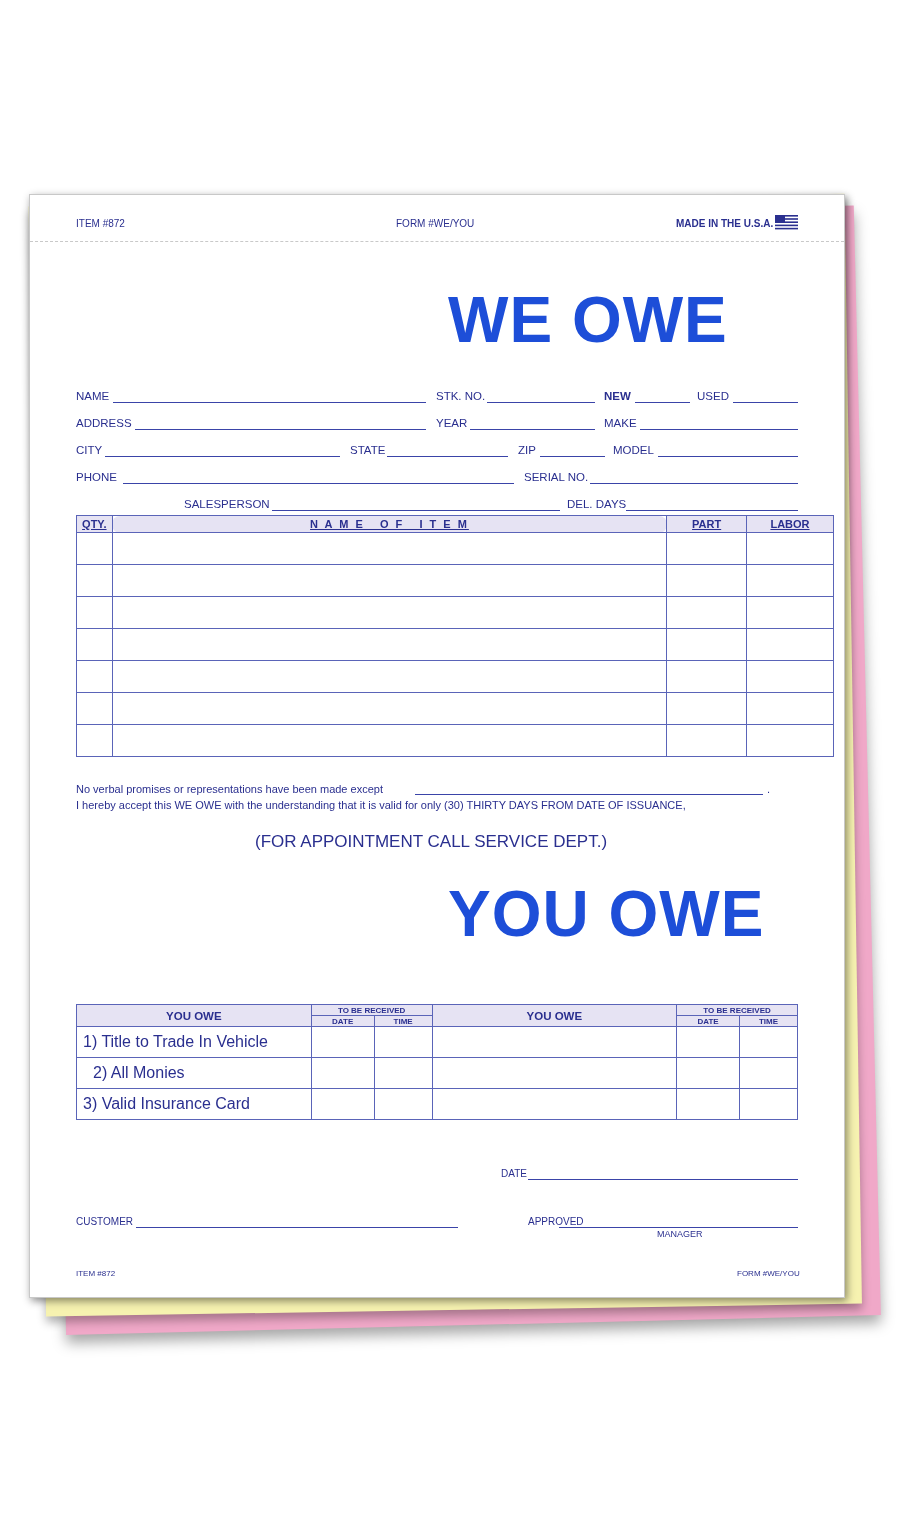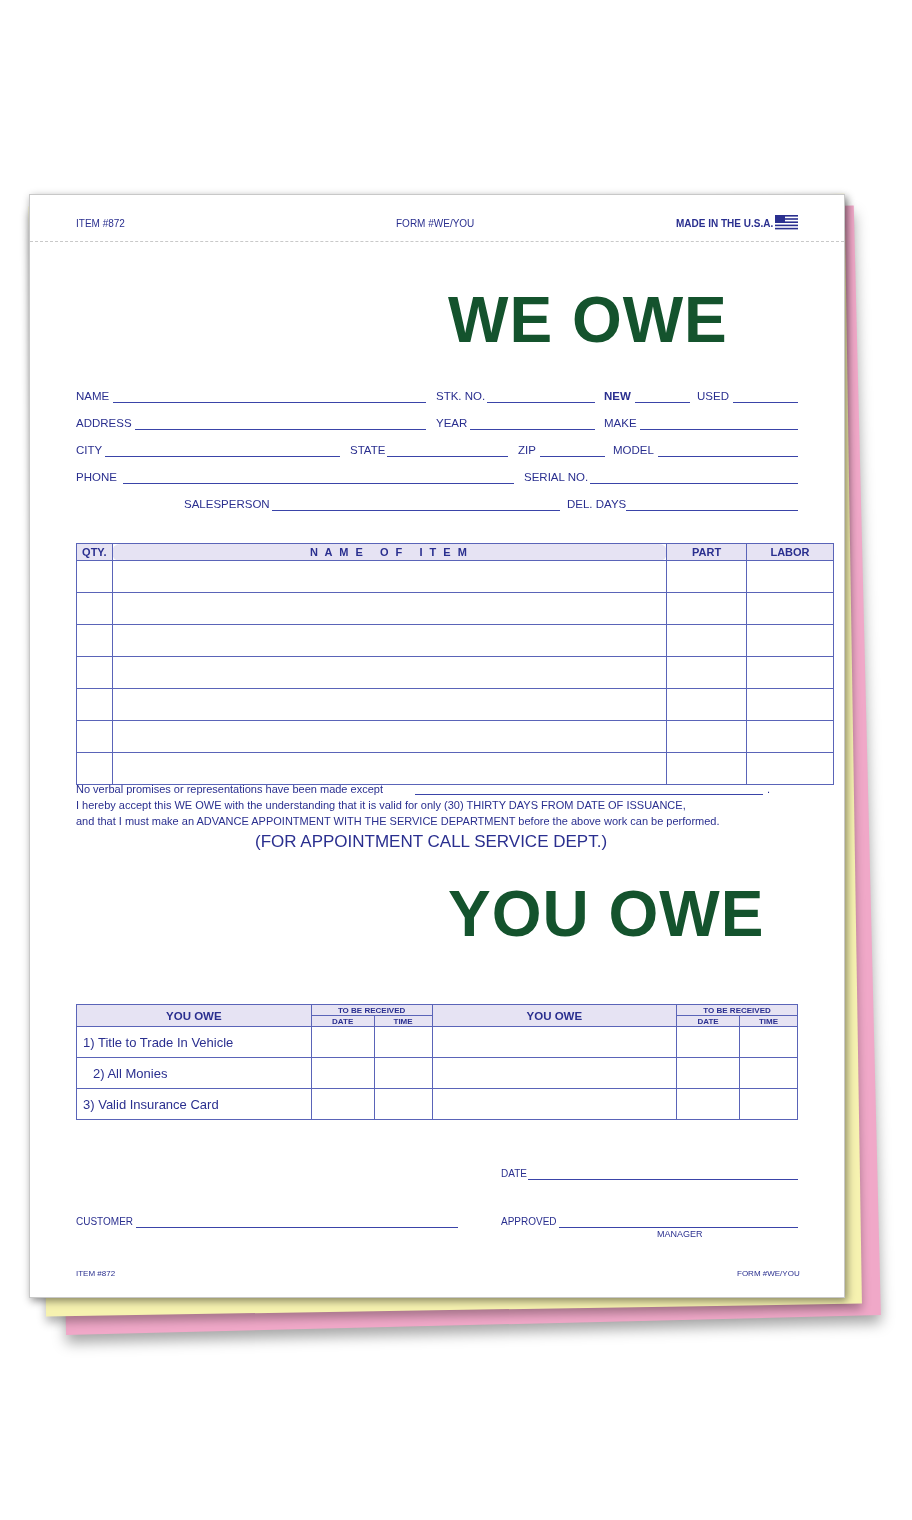--- a/index.html
+++ b/index.html
@@ -5,32 +5,32 @@
   html,body{margin:0;padding:0;}
   body{width:912px;height:1520px;background:#ffffff;position:relative;overflow:hidden;font-family:"Liberation Sans",sans-serif;color:#2a2f8f;}
   .sheet{position:absolute;}
   .sheet-pink{left:66px;top:215px;width:815px;height:1110px;background:#f0a8c8;transform:rotate(-1.4deg);transform-origin:50% 100%;box-shadow:0 8px 14px rgba(0,0,0,0.35);}
   .sheet-yellow{left:46px;top:200px;width:816px;height:1110px;background:#f6f2b0;transform:rotate(-0.9deg);transform-origin:50% 100%;box-shadow:0 6px 10px rgba(0,0,0,0.3);}
   .sheet-white{left:29px;top:194px;width:816px;height:1104px;background:#ffffff;box-shadow:2px 3px 8px rgba(0,0,0,0.45);border:1px solid #c8c8c8;box-sizing:border-box;}
   .abs{position:absolute;white-space:nowrap;}
   .small{font-size:10px;color:#2a2f8f;}
   .perf{position:absolute;left:0;right:0;top:46px;border-top:1px dashed #c9c9c9;}
   .flag{position:absolute;width:23px;height:16px;}
-  .big-title{font-weight:bold;color:#14532d;letter-spacing:1px;}
+  .big-title{font-weight:bold;color:#1d4ed8;letter-spacing:1px;}
   .lbl{font-size:11.5px;color:#2a2f8f;}
   .line{position:absolute;border-bottom:1px solid #3a44a8;height:0;}
   table{border-collapse:collapse;}
-  .items{position:absolute;left:46px;top:348px;width:758px;}
+  .items{position:absolute;left:46px;top:320px;width:758px;text-decoration:underline;}
   .items td,.items th{border:1px solid #5a64b8;padding:0;}
   .items th{background:#e6e3f3;height:16px;font-size:11px;font-weight:bold;color:#2a2f8f;}
   .items td{height:31px;}
   .owe{position:absolute;left:46px;top:809px;width:722px;}
   .owe td,.owe th{border:1px solid #5a64b8;padding:0;}
   .owe th{background:#e6e3f3;color:#2a2f8f;font-weight:bold;}
-  .owe td{height:30px;font-size:13px;color:#2a2f8f;}
+  .owe td{height:30px;font-size:16px;color:#2a2f8f;}
   .para{font-size:11px;color:#2a2f8f;}
 </style>
 </head>
 <body>
 
 <div class="sheet sheet-pink"></div>
 <div class="sheet sheet-yellow"></div>
 
 <div class="sheet sheet-white">
 
@@ -143,21 +143,20 @@
           <td></td>
           <td></td>
         </tr>
     </tbody>
   </table>
 
   <div class="abs para" style="left:46px;top:588px;">No verbal promises or representations have been made except</div>
   <div class="line" style="left:385px;width:348px;top:599px;"></div>
   <div class="abs para" style="left:737px;top:588px;">.</div>
   <div class="abs para" style="left:46px;top:604px;">I hereby accept this WE OWE with the understanding that it is valid for only (30) THIRTY DAYS FROM DATE OF ISSUANCE,</div>
-  <div class="abs para" style="left:46px;top:620px;">and that I must make an ADVANCE APPOINTMENT WITH THE SERVICE DEPARTMENT before the above work can be performed.</div>
   <div class="abs" style="left:225px;top:637px;font-size:17px;color:#2a2f8f;">(FOR APPOINTMENT CALL SERVICE DEPT.)</div>
 
   <div class="abs big-title" style="left:418px;top:682px;font-size:64px;">YOU OWE</div>
 
   <table class="owe">
     <colgroup>
       <col style="width:235px">
         <col style="width:63px">
         <col style="width:58px">
       <col style="width:245px">
@@ -206,19 +205,19 @@
     </tbody>
   </table>
 
 
   <div class="abs" style="left:471px;top:973px;font-size:10px;">DATE</div>
   <div class="line" style="left:498px;width:270px;top:984px;"></div>
 
   <div class="abs" style="left:46px;top:1021px;font-size:10px;">CUSTOMER</div>
   <div class="line" style="left:106px;width:322px;top:1032px;"></div>
 
-  <div class="abs" style="left:471px;top:1021px;font-size:10px;">APPROVED</div>
+  <div class="abs" style="left:498px;top:1021px;font-size:10px;">APPROVED</div>
   <div class="line" style="left:529px;width:239px;top:1032px;"></div>
   <div class="abs" style="left:627px;top:1034px;font-size:9px;">MANAGER</div>
 
   <div class="abs" style="left:46px;top:1074px;font-size:8px;">ITEM #872</div>
   <div class="abs" style="left:707px;top:1074px;font-size:8px;">FORM #WE/YOU</div>
 </div>
 
 </body></html>

